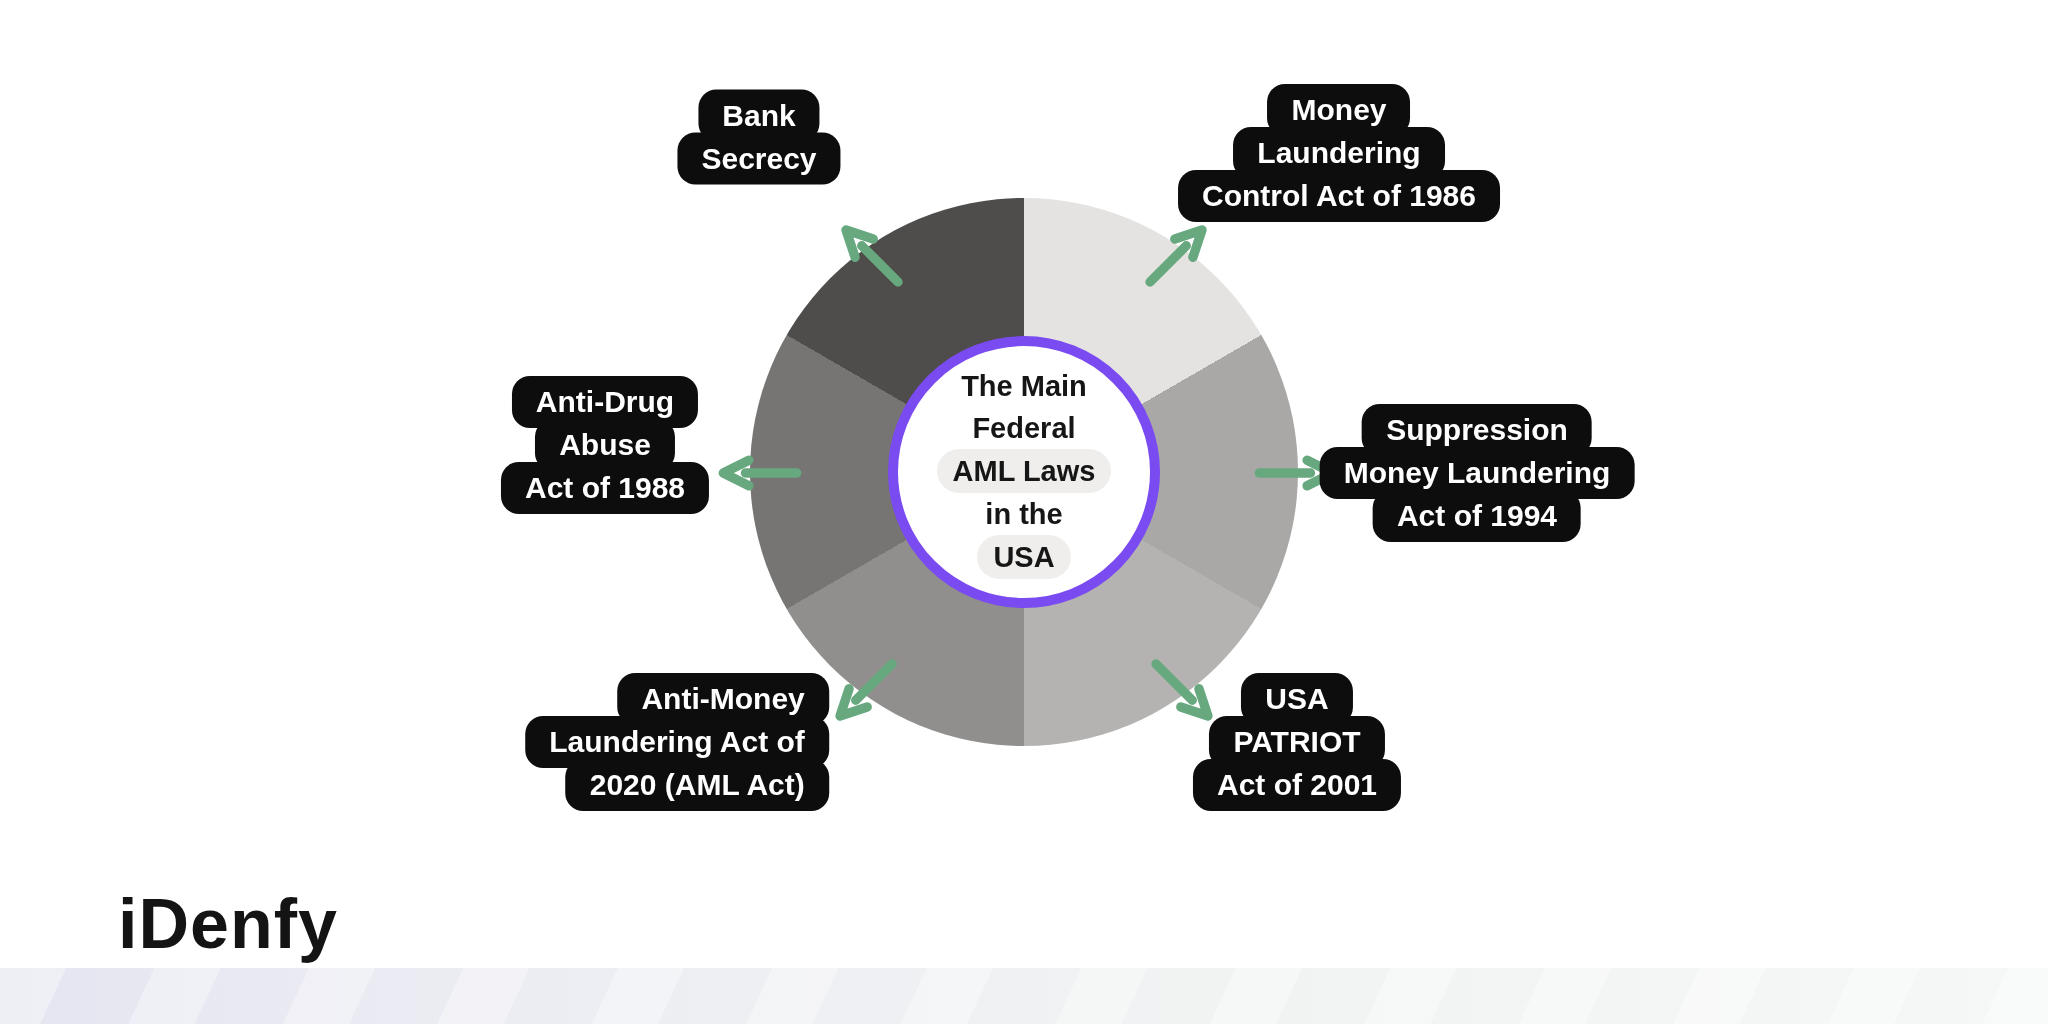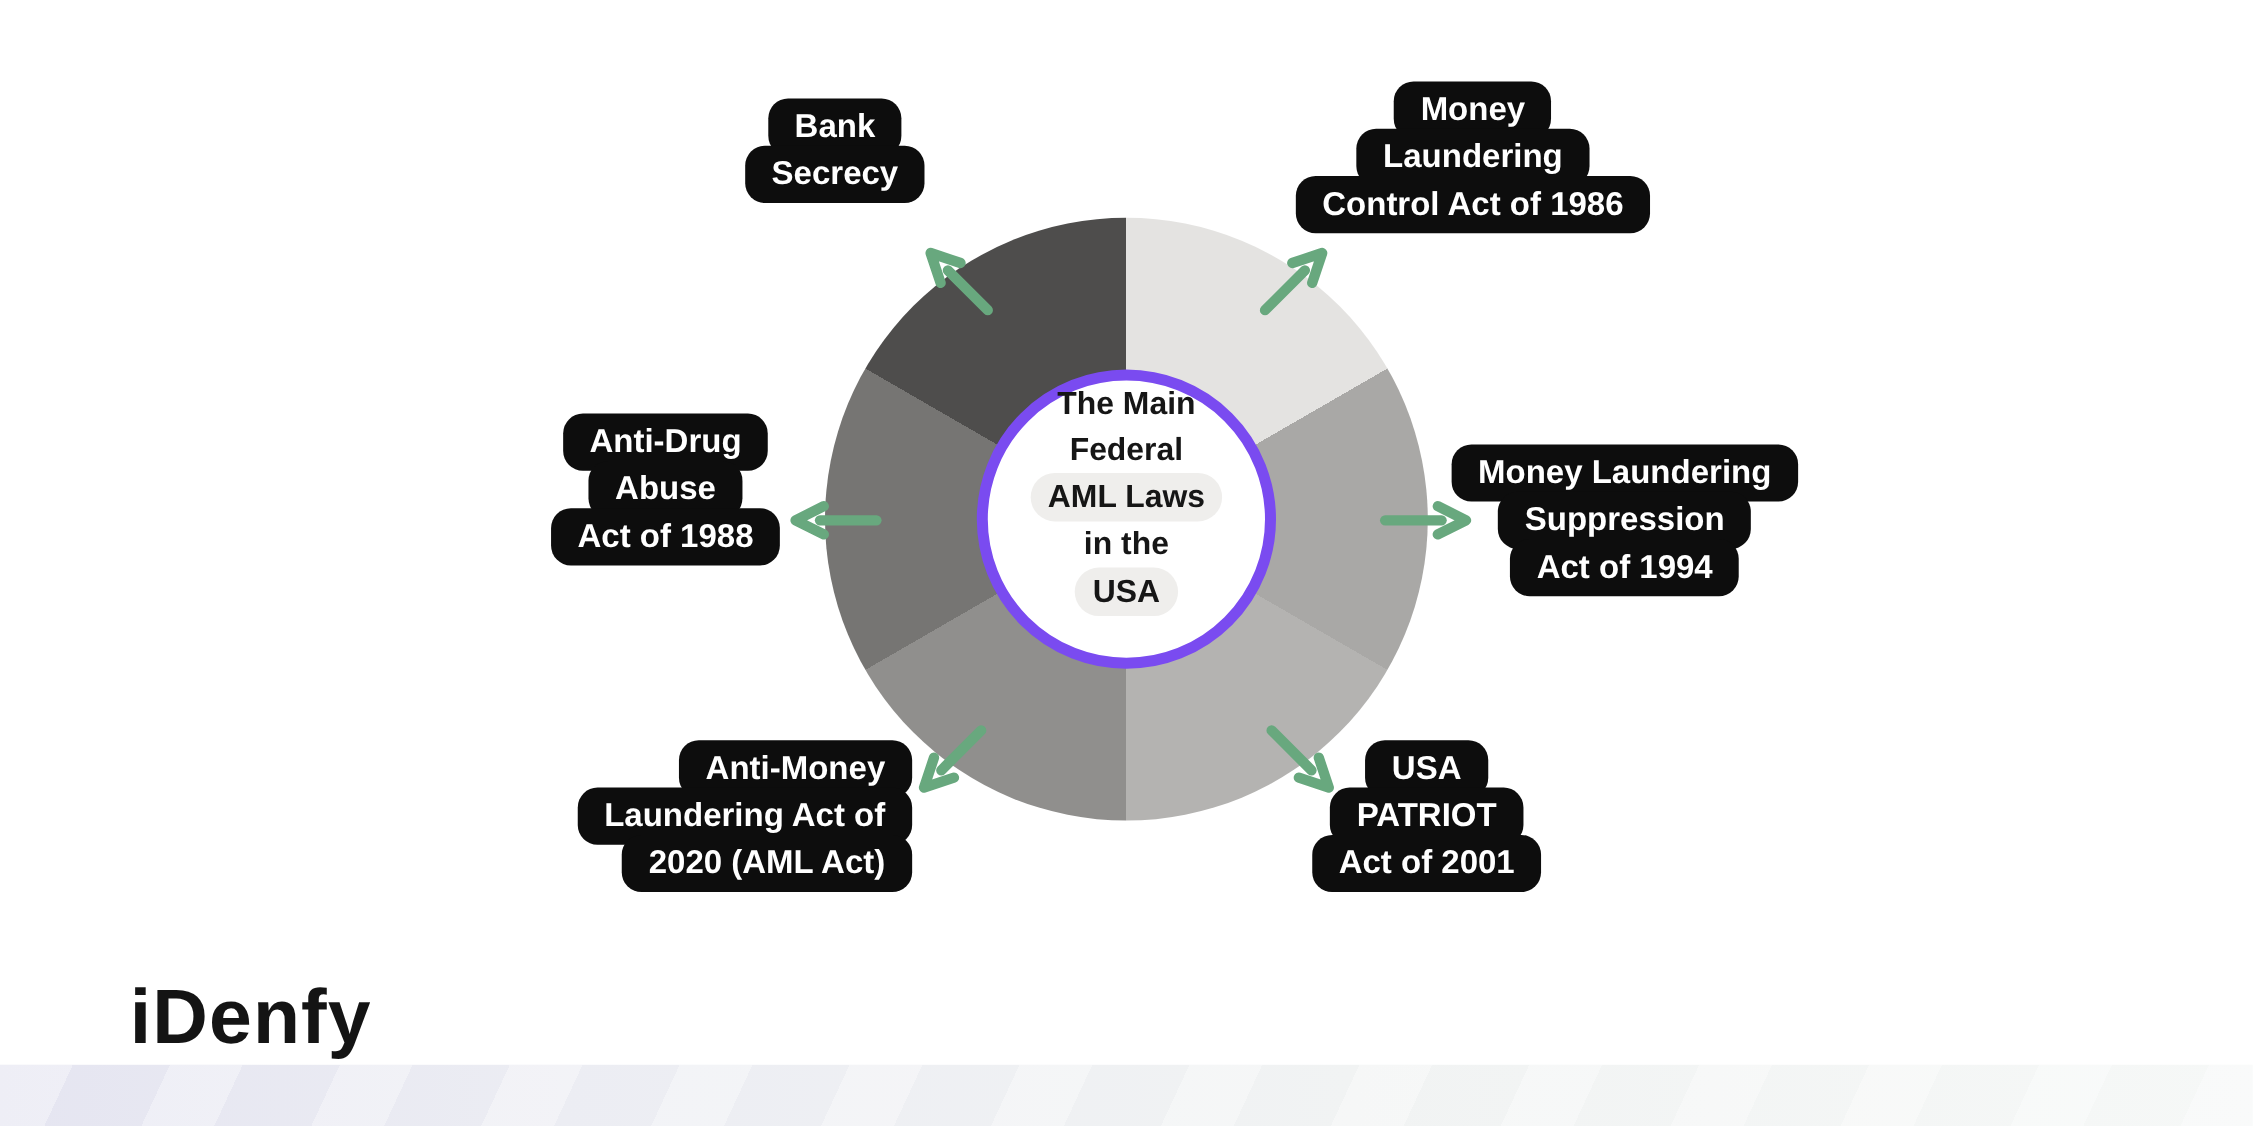--- a/index.html
+++ b/index.html
@@ -23,21 +23,21 @@
   
   .hub{
     position:absolute;
     left:1024px;top:472px;
     width:252px;height:252px;
     transform:translate(-50%,-50%);
     background:#ffffff;
     border:10px solid var(--ring-purple,#7a4bf0);
     border-radius:50%;
     display:flex;flex-direction:column;
-    align-items:center;justify-content:flex-start;
+    align-items:center;justify-content:center;
     text-align:center;
   }
   .hub-line{
     font-size:29px;font-weight:700;color:#161616;
     line-height:42px;white-space:nowrap;
   }
   .hub-pill{
     display:inline-block;
     background:var(--pill-bg,#efeeec);
     border-radius:22px;
@@ -68,21 +68,21 @@
     color:#ffffff;
     font-size:30px;font-weight:700;
     line-height:34px;
     padding:9px 24px;
     border-radius:18px;
     white-space:nowrap;
     margin-top:-9px;
   }
   .label-line:first-child{margin-top:0;}
   .lb-bank       {left:759px; top:137px;}
-  .lb-control    {left:1339px;top:143px;}
+  .lb-control    {left:1339px;top:153px;}
   .lb-suppression{left:1477px;top:473px;}
   .lb-patriot    {left:1297px;top:742px;}
   .lb-aml2020    {left:677px; top:742px;align-items:flex-end;}
   .lb-antidrug   {left:605px; top:445px;}
 
   
   .logo{
     position:absolute;
     left:118px;top:884px;
     font-size:70px;font-weight:700;
@@ -145,22 +145,22 @@
     <span class="label-line">Secrecy</span>
   </div>
 
   <div class="label lb-control">
     <span class="label-line">Money</span>
     <span class="label-line">Laundering</span>
     <span class="label-line">Control Act of 1986</span>
   </div>
 
   <div class="label lb-suppression">
+    <span class="label-line">Suppression</span>
     <span class="label-line">Money Laundering</span>
-    <span class="label-line">Suppression</span>
     <span class="label-line">Act of 1994</span>
   </div>
 
   <div class="label lb-patriot">
     <span class="label-line">USA</span>
     <span class="label-line">PATRIOT</span>
     <span class="label-line">Act of 2001</span>
   </div>
 
   <div class="label lb-aml2020">

